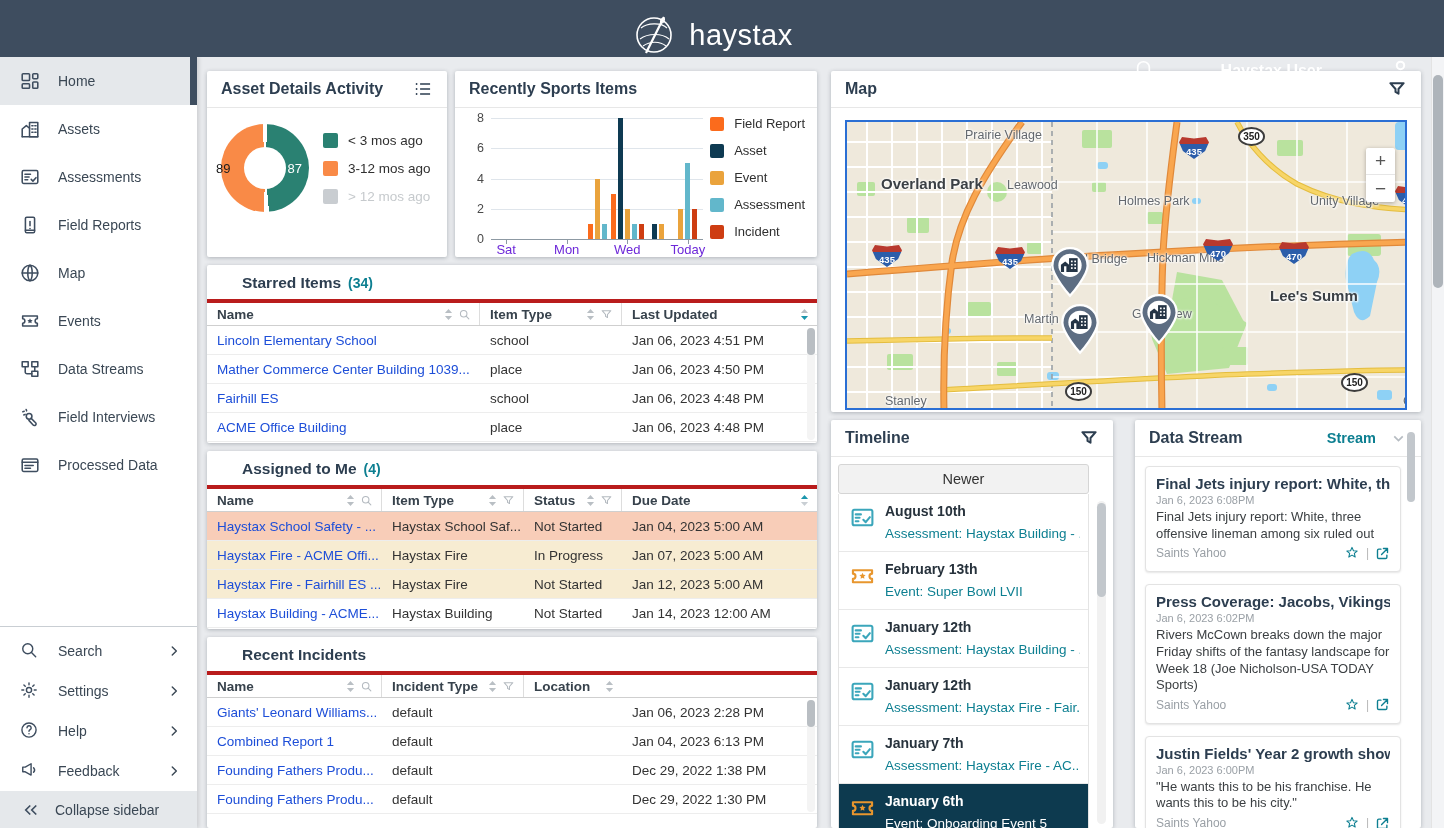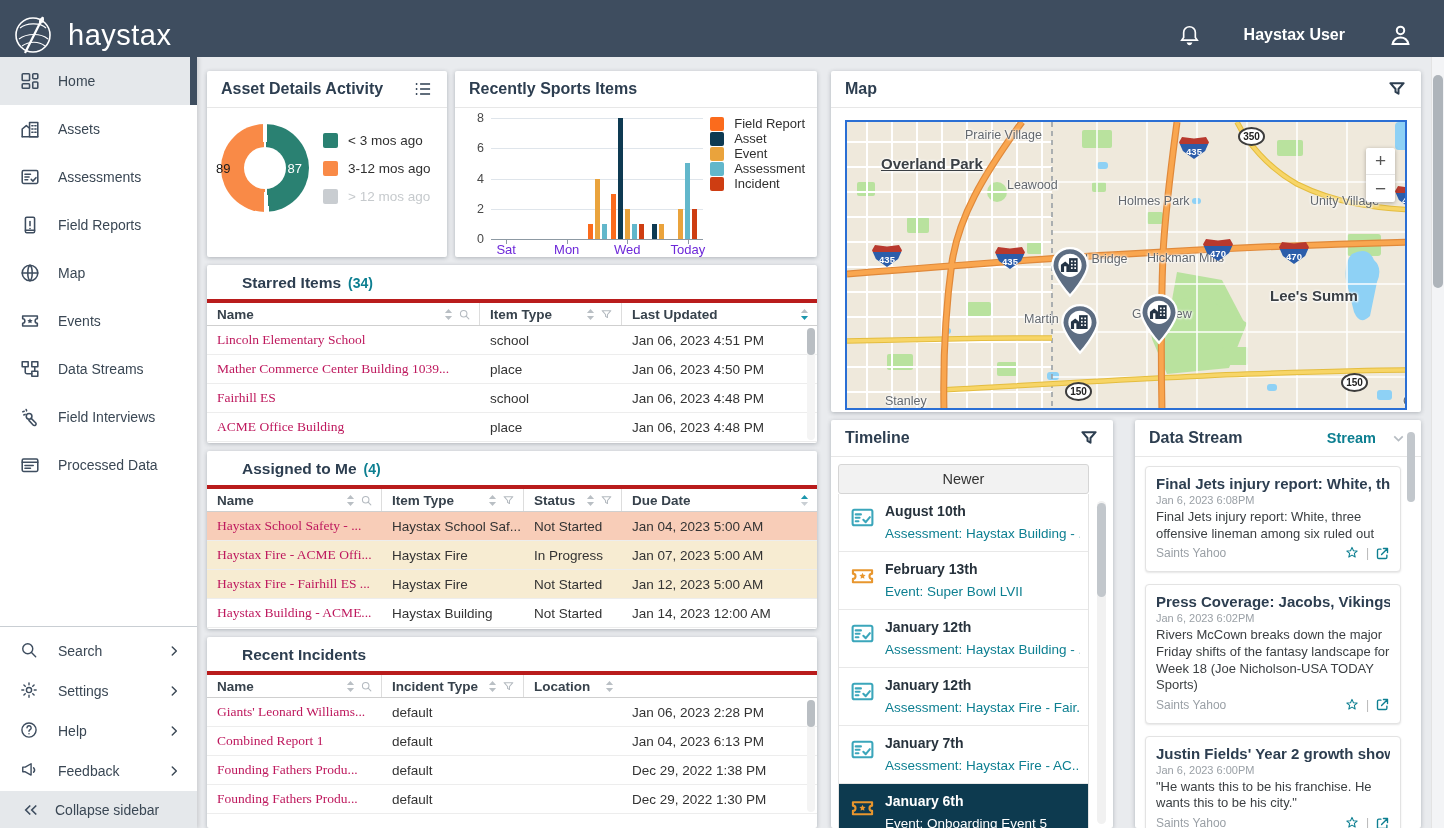--- a/index.html
+++ b/index.html
@@ -2,24 +2,24 @@
 <html><head>
 <meta charset="utf-8">
 <style>
   * { margin:0; padding:0; box-sizing:border-box; }
   html,body { width:1444px; height:828px; overflow:hidden; background:#e9ebee;
     font-family:"Liberation Sans", sans-serif; }
   svg { display:block; }
 
   
   .topbar { position:absolute; left:0; top:0; width:1444px; height:57px; background:#3e4d5f;
-    display:flex; align-items:center; padding:13px 30px 0 12px; z-index:30; }
+    display:flex; align-items:center; padding:13px 30px 0 12px; z-index:30;flex-direction:column; }
   .brand { display:flex; align-items:center; gap:12px; color:#fff; }
   .brand-name { font-size:29px; font-weight:400; letter-spacing:.5px; }
-  .topbar-right { margin-left:auto; display:flex; align-items:center; gap:42px; color:#fff; }
+  .topbar-right { margin-left:auto; display:flex; align-items:center; gap:65px; color:#fff; }
   .user-name { font-size:16px; font-weight:700; }
 
   
   .sidebar { position:absolute; left:0; top:57px; bottom:0; width:197px; background:#fff;
     box-shadow:2px 0 4px rgba(0,0,0,.12); display:flex; flex-direction:column; z-index:20; }
   .sb-item { height:48px; display:flex; align-items:center; gap:17px; padding-left:19px;
     color:#3a4754; font-size:14px; position:relative; cursor:pointer; }
   .sb-item .ic { width:22px; height:22px; color:#3e4d5f; flex:none; }
   .sb-item.active { background:#e5e8eb; }
   .sb-item.active::after { content:""; position:absolute; right:0; top:0; bottom:0; width:7px; background:#3e4d5f; }
@@ -60,38 +60,38 @@
 
   
   .bars-body { position:relative; height:148px; }
   .plot { position:absolute; left:36px; top:10px; width:212px; height:121px; }
   .gridline { position:absolute; left:0; right:0; height:1px; background:#dfe5eb; }
   .ylab { position:absolute; right:100%; margin-right:7px; transform:translateY(-50%);
     font-size:12.5px; color:#4a4a4a; }
   .bar { position:absolute; bottom:0; width:5px; }
   .xtick { position:absolute; top:121px; width:1px; height:5px; background:#8d99a3; }
   .xlab { position:absolute; top:124px; transform:translateX(-50%); font-size:13px; color:#6d28d9; }
-  .bar-legend { position:absolute; right:12px; top:8px; display:flex; flex-direction:column; gap:0; }
+  .bar-legend { position:absolute; right:12px; top:8px; display:flex; flex-direction:column; gap:12px; }
   .bar-legend .leg-item { font-size:13px; }
   .bar-legend .leg-sw { width:14px; height:14px; }
 
   
   .tbl-card { flex:none; overflow:hidden; }
   .tbl-title { display:flex; align-items:baseline; padding:9px 14px 7px; }
   .tbl-title .t { font-size:15.5px; font-weight:700; color:#2d3e50;margin-left:21px; }
   .thead { display:grid; border-top:4px solid #b91c1c; border-bottom:1px solid #cfcfcf; height:27px; }
   .th { display:flex; align-items:center; padding:0 8px 0 10px; font-size:13.5px; font-weight:700;
     color:#37424c; border-right:1px solid #ddd; overflow:hidden; white-space:nowrap; }
   .th:last-child { border-right:none; }
   .th .icons { margin-left:auto; display:flex; align-items:center; gap:5px; padding-left:6px; }
   .rows { position:relative; }
   .tr { display:grid; height:29px; border-bottom:1px solid #ededed; background:#fff; }
   .td { display:flex; align-items:center; padding:0 10px; font-size:13.5px; color:#333;
     white-space:nowrap; overflow:hidden; }
-  .td.link { color:#be185d;font-family:Liberation Serif, serif; }
+  .td.link { color:#1d4ed8; }
   .tr.hl-overdue { background:#f8cdb8; }
   .tr.hl-due-soon { background:#f7ecd2; }
   .cols-3 { grid-template-columns:273px 142px 1fr; }
   .cols-4 { grid-template-columns:175px 142px 98px 1fr; }
   .mini-scroll { position:absolute; right:2px; top:2px; bottom:2px; width:8px; background:#f4f4f4; border-radius:4px; }
   .mini-scroll .thumb { position:absolute; left:0; right:0; top:0; height:27px; background:#b9bec3; border-radius:4px; }
   .card-incidents { flex:1; min-height:0; }
 
   
   .card-map { height:341px; flex:none; position:relative; }
@@ -779,21 +779,21 @@
             <path d="M330 0C324 45 318 90 316 132 314 185 314 240 315 290"></path>
           </g>
           <g fill="none" stroke="#f9a64f" stroke-width="4.6">
             <path d="M175 0C135 55 112 95 105 140 98 190 96 240 97 290"></path>
             <path d="M0 152C100 144 200 136 280 132 380 126 480 122 566 120"></path>
             <path d="M330 0C324 45 318 90 316 132 314 185 314 240 315 290"></path>
           </g>
         </svg>
         <div id="map-overlay" style="position:absolute;inset:0;">
             <span class="map-label md" style="left: 118px; top: 6px;">Prairie Village</span>
-            <span class="map-label lg" style="left: 34px; top: 33px; text-decoration: underline;">Overland Park</span>
+            <span class="map-label lg" style="left: 34px; top: 53px;">Overland Park</span>
             <span class="map-label md" style="left: 160px; top: 56px;">Leawood</span>
             <span class="map-label md" style="left: 271px; top: 72px;">Holmes Park</span>
             <span class="map-label md" style="left: 463px; top: 72px;">Unity Village</span>
             <span class="map-label md" style="left: 218px; top: 130px;">Red Bridge</span>
             <span class="map-label md" style="left: 300px; top: 129px;">Hickman Mills</span>
             <span class="map-label lg" style="left: 423px; top: 165px;">Lee's Summ</span>
             <span class="map-label md" style="left: 177px; top: 190px;">Martin City</span>
             <span class="map-label md" style="left: 285px; top: 185px;">Grandview</span>
             <span class="map-label md" style="left: 38px; top: 272px;">Stanley</span>
             <span class="map-label md" style="left: 556px; top: 272px;">Gr</span>

